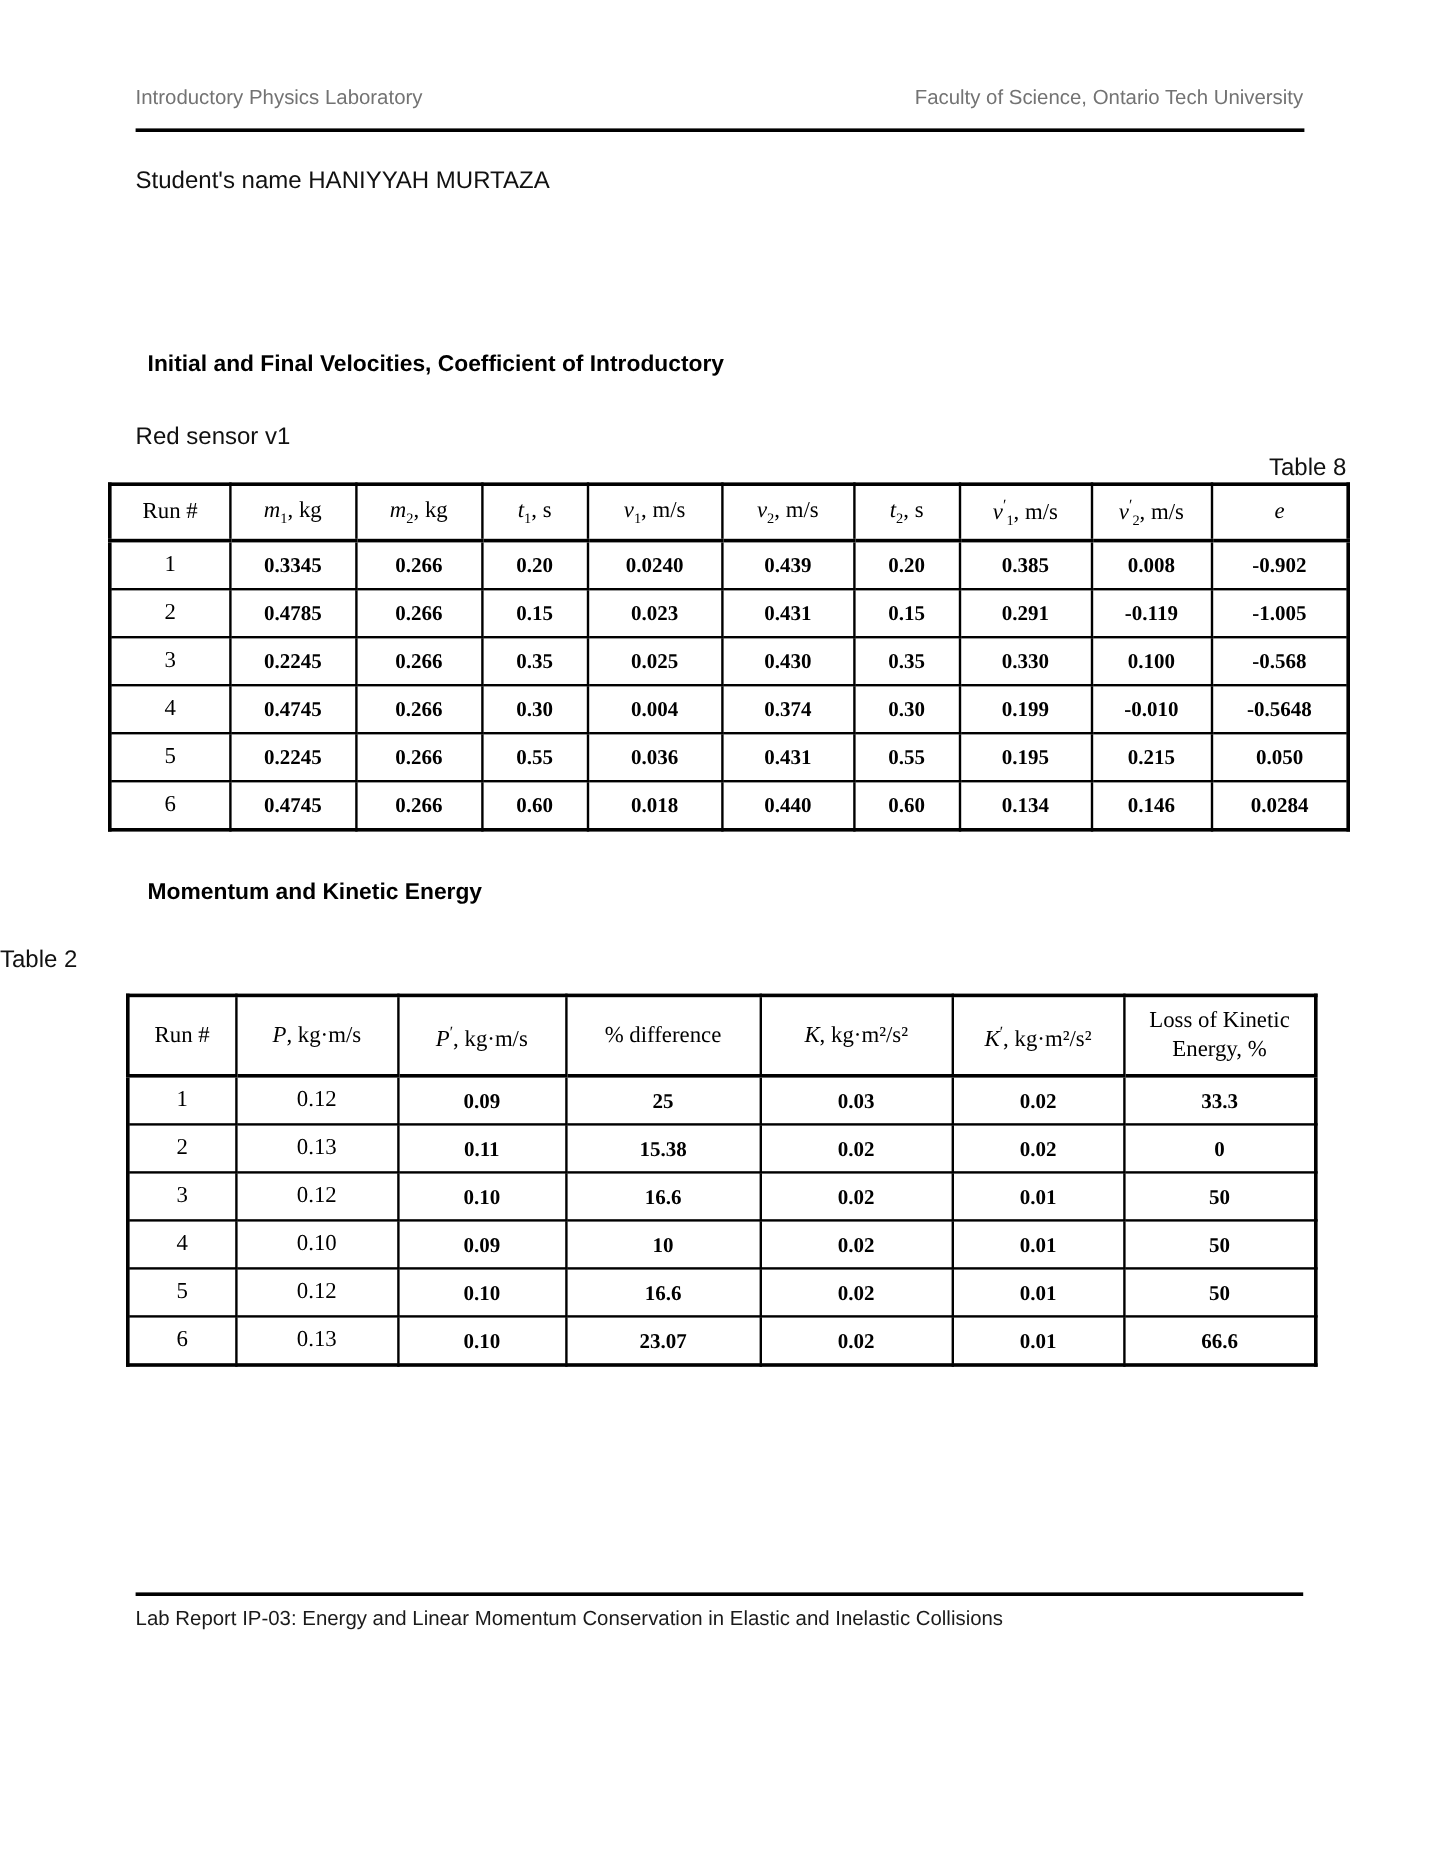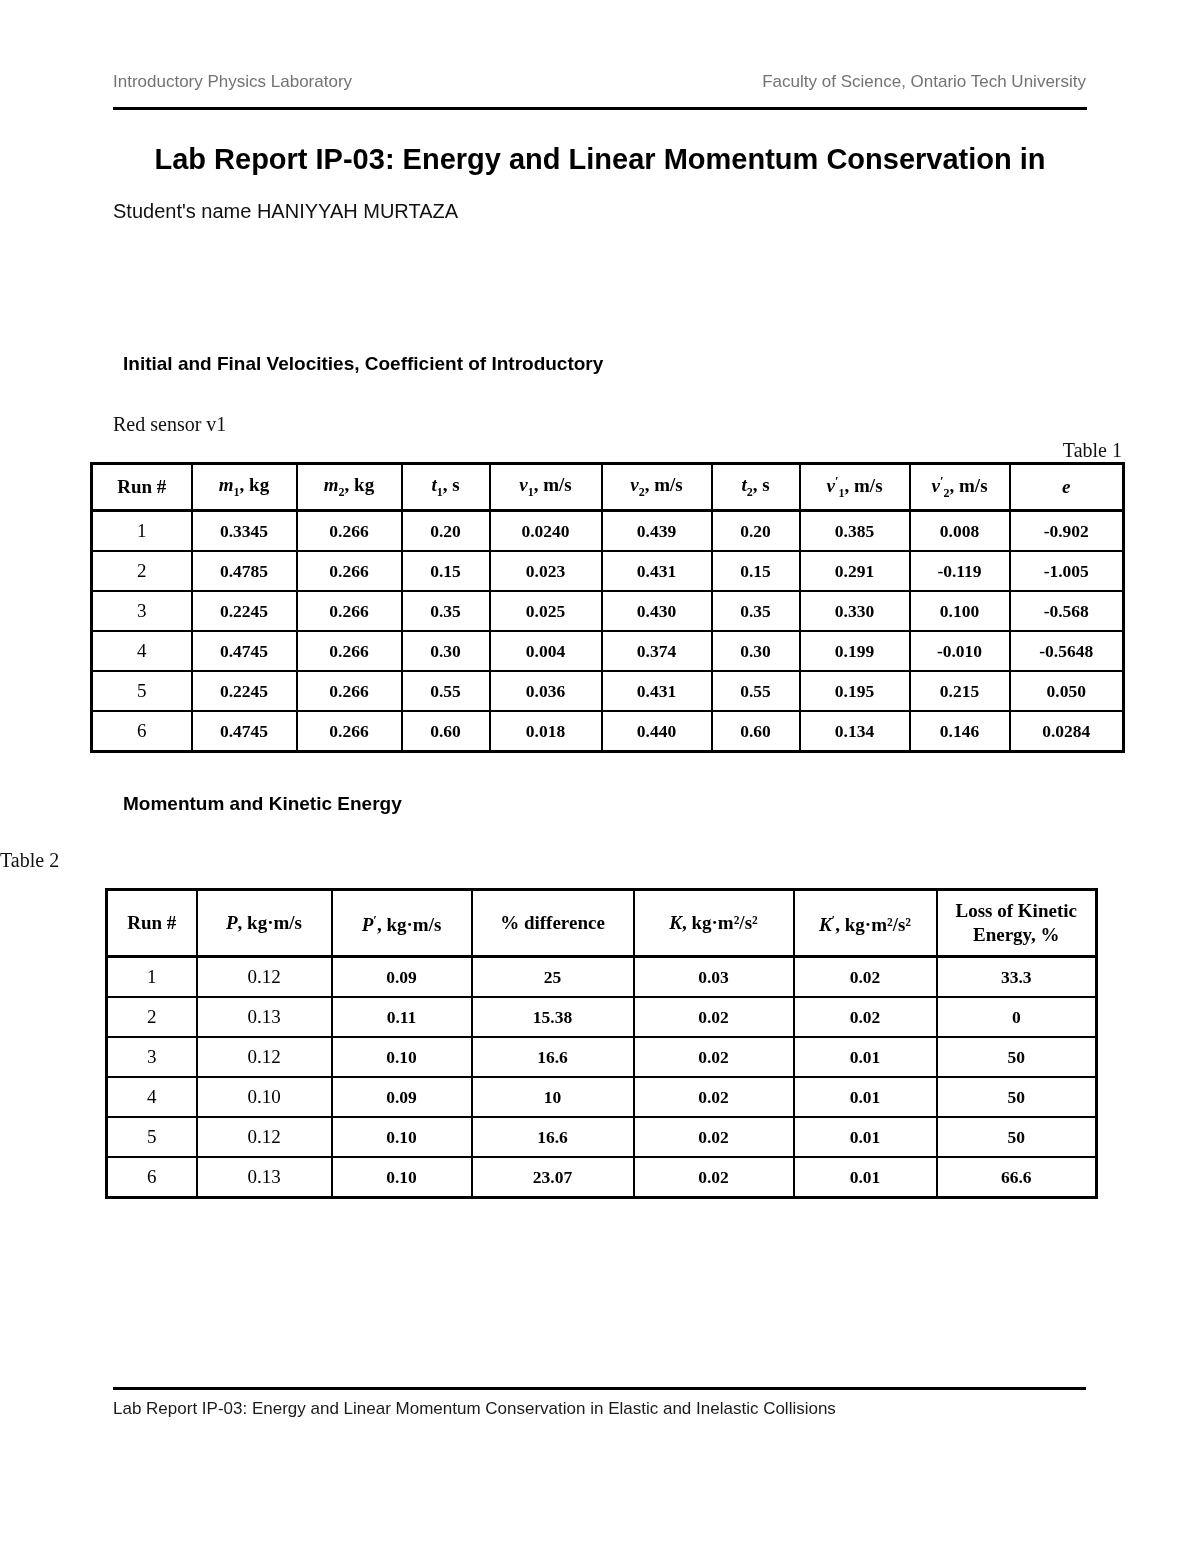--- a/index.html
+++ b/index.html
@@ -1,21 +1,21 @@
 <!DOCTYPE html>
 <html><head>
 <meta charset="utf-8">
 <style>
   html, body { margin:0; padding:0; }
   body {
     width:1200px; height:1553px; background:#ffffff; color:#000;
     font-family:"Liberation Sans","DejaVu Sans",sans-serif;
     overflow:hidden; position:relative;
   }
-  .serif { font-family:Liberation Serif, serif; }
+  .serif { font-family:Liberation Sans, sans-serif; }
 
   .top-header {
     margin:72px 114px 0 113px;
     display:flex; justify-content:space-between; align-items:flex-start;
     font-size:17px; color:#737373;
   }
   .header-rule {
     margin:15px 113px 0 113px; height:0;
     border-top:3px solid #000;
   }
@@ -42,21 +42,21 @@
   .tl2 { margin:34px 108px 0 0; text-align:left; }
 
   table { border-collapse:collapse; table-layout:fixed; }
   #table1 { margin:0 0 0 90px; width:1032px; border:3px solid #000; }
   #table2 { margin:16px 0 0 105px; width:990px; border:3px solid #000; }
   th, td {
     border:2px solid #000; text-align:center; vertical-align:middle;
     padding:0; overflow:hidden;
     font-family:"Liberation Serif","DejaVu Serif",serif;
   }
-  th { font-weight:bold; font-size:19px; }
+  th { font-weight:normal; font-size:19px; }
   #table1 th { height:44px; border-bottom:3px solid #000; }
   #table2 th { height:64px; border-bottom:3px solid #000; line-height:24px; padding:0 14px; }
   td { height:38px; font-size:17.5px; font-weight:bold; }
   td.plain { font-weight:normal; font-size:19px; }
   .hvar { font-style:italic; }
   th sub { font-size:12px; }
   th sup { font-size:13px; }
 
   .footer-rule {
     margin:188px 114px 0 113px; height:0; border-top:3px solid #000;
@@ -66,32 +66,31 @@
 </head>
 <body>
 
 <div class="top-header">
   <span>Introductory Physics Laboratory</span>
   <span>Faculty of Science, Ontario Tech University</span>
 </div>
 <div class="header-rule"></div>
 
 <div class="page-title">
-  <div>Lab Report IP-03: Energy and Linear Momentum Conservation in</div>
 </div>
 
 <div class="student-line">Student's name HANIYYAH MURTAZA</div>
 
 <div class="section-heading sh1">Initial and Final Velocities, Coefficient of Introductory</div>
 
 <div class="notes serif">
   <div>Red sensor v1</div>
 </div>
 
-<div class="table-label tl1 serif">Table 1</div>
+<div class="table-label tl1 serif">Table 8</div>
 
 <table id="table1">
   <colgroup>
     <col style="width:100px">
       <col style="width:105px">
       <col style="width:105px">
     <col style="width:88px">
       <col style="width:112px">
       <col style="width:110px">
     <col style="width:88px">

